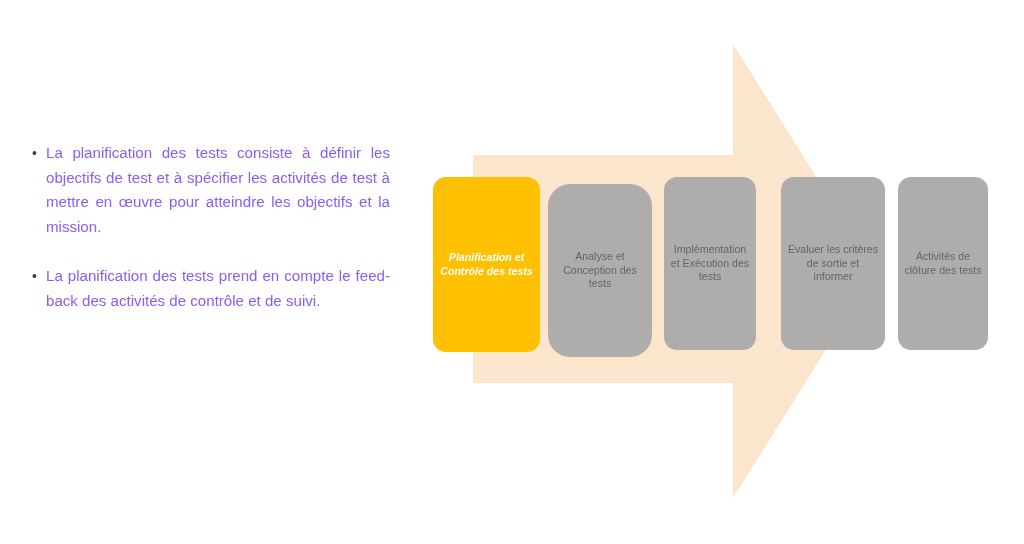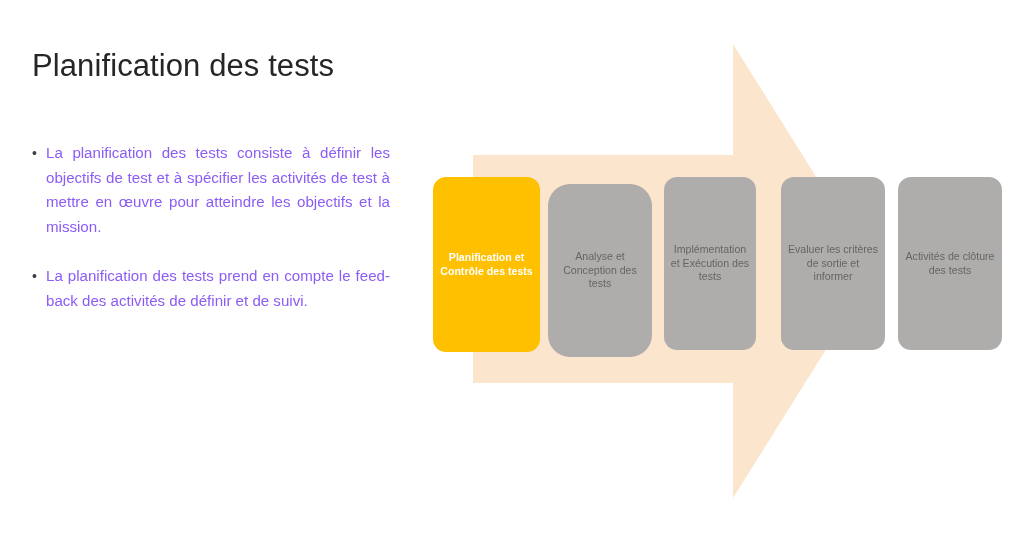--- a/index.html
+++ b/index.html
@@ -102,46 +102,46 @@
     box-sizing: border-box;
     font-size: 10.6px;
     line-height: 13.6px;
   }
   .proc-box.highlight {
     background: #FFC000;
   }
   .proc-box.highlight .proc-label {
     color: #FFFFFF;
     font-weight: 600;
+    font-style: italic;
   }
   .proc-box.normal {
     background: #AFACAC;
   }
   .proc-box.normal .proc-label {
     color: #666464;
     font-weight: 400;
   }
 </style>
 </head>
 <body>
 
 <div id="slide">
 
-  <div id="slide-title">Planification des tests</div>
 
   <div id="body-list">
 
     <div class="bullet-row">
       <span class="bullet-mark">•</span>
       <span class="bullet-text">La planification des tests consiste à définir les objectifs de test et à spécifier les activités de test à mettre en œuvre pour atteindre les objectifs et la mission.</span>
     </div>
 
     <div class="bullet-row">
       <span class="bullet-mark">•</span>
-      <span class="bullet-text">La planification des tests prend en compte le feed-back des activités de définir et de suivi.</span>
+      <span class="bullet-text">La planification des tests prend en compte le feed-back des activités de contrôle et de suivi.</span>
     </div>
 
   </div>
 
   <div id="diagram">
 
     <svg id="arrow-svg" width="1024" height="544" viewBox="0 0 1024 544">
       <polygon points="473,155 733,155 733,44 875,271 733,498 733,383 473,383" fill="#FCE5CD"></polygon>
     </svg>
 
@@ -154,19 +154,19 @@
     </div>
 
     <div class="proc-box normal" style="left:664px; top:177px; width:92px; height:173px;">
       <span class="proc-label">Implémentation et Exécution des tests</span>
     </div>
 
     <div class="proc-box normal" style="left:781px; top:177px; width:104px; height:173px;">
       <span class="proc-label">Evaluer les critères de sortie et informer</span>
     </div>
 
-    <div class="proc-box normal" style="left:898px; top:177px; width:104px; height:173px;">
+    <div class="proc-box normal" style="left:898px; top:177px; width:90px; height:173px;">
       <span class="proc-label">Activités de clôture des tests</span>
     </div>
 
   </div>
 
 </div>
 
 </body></html>

